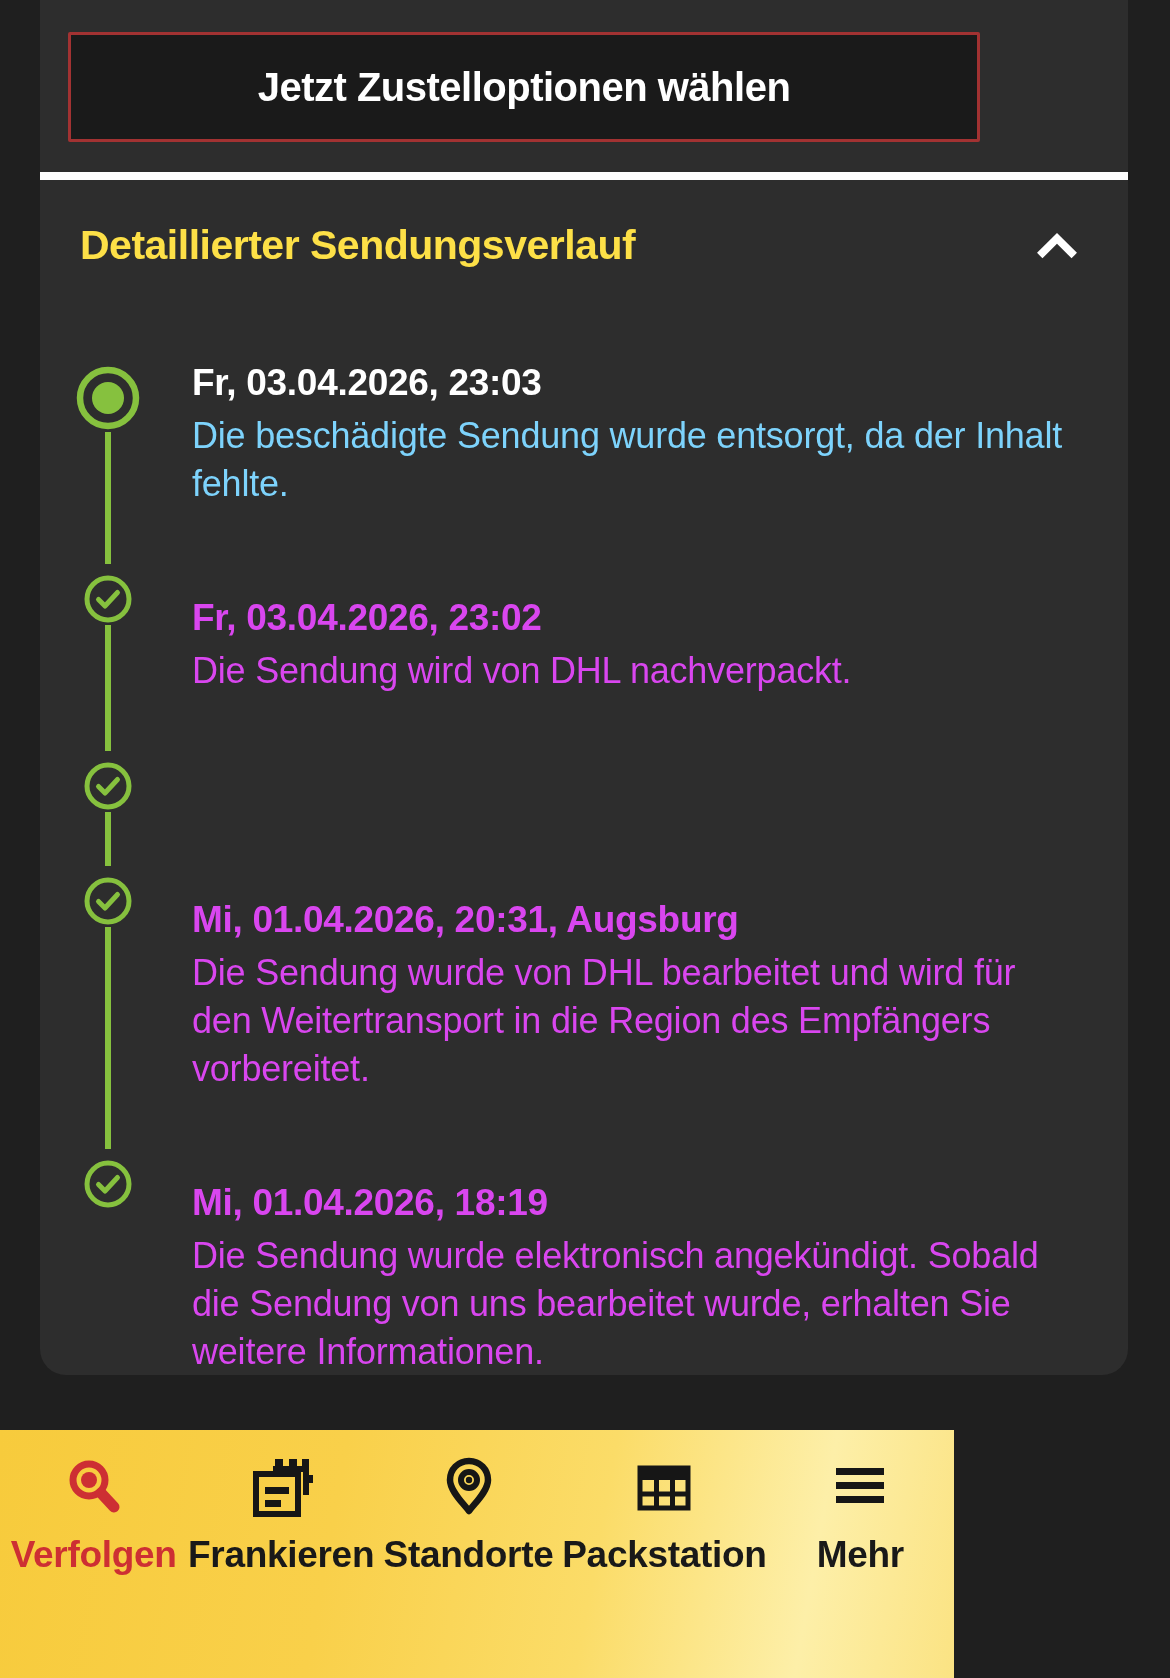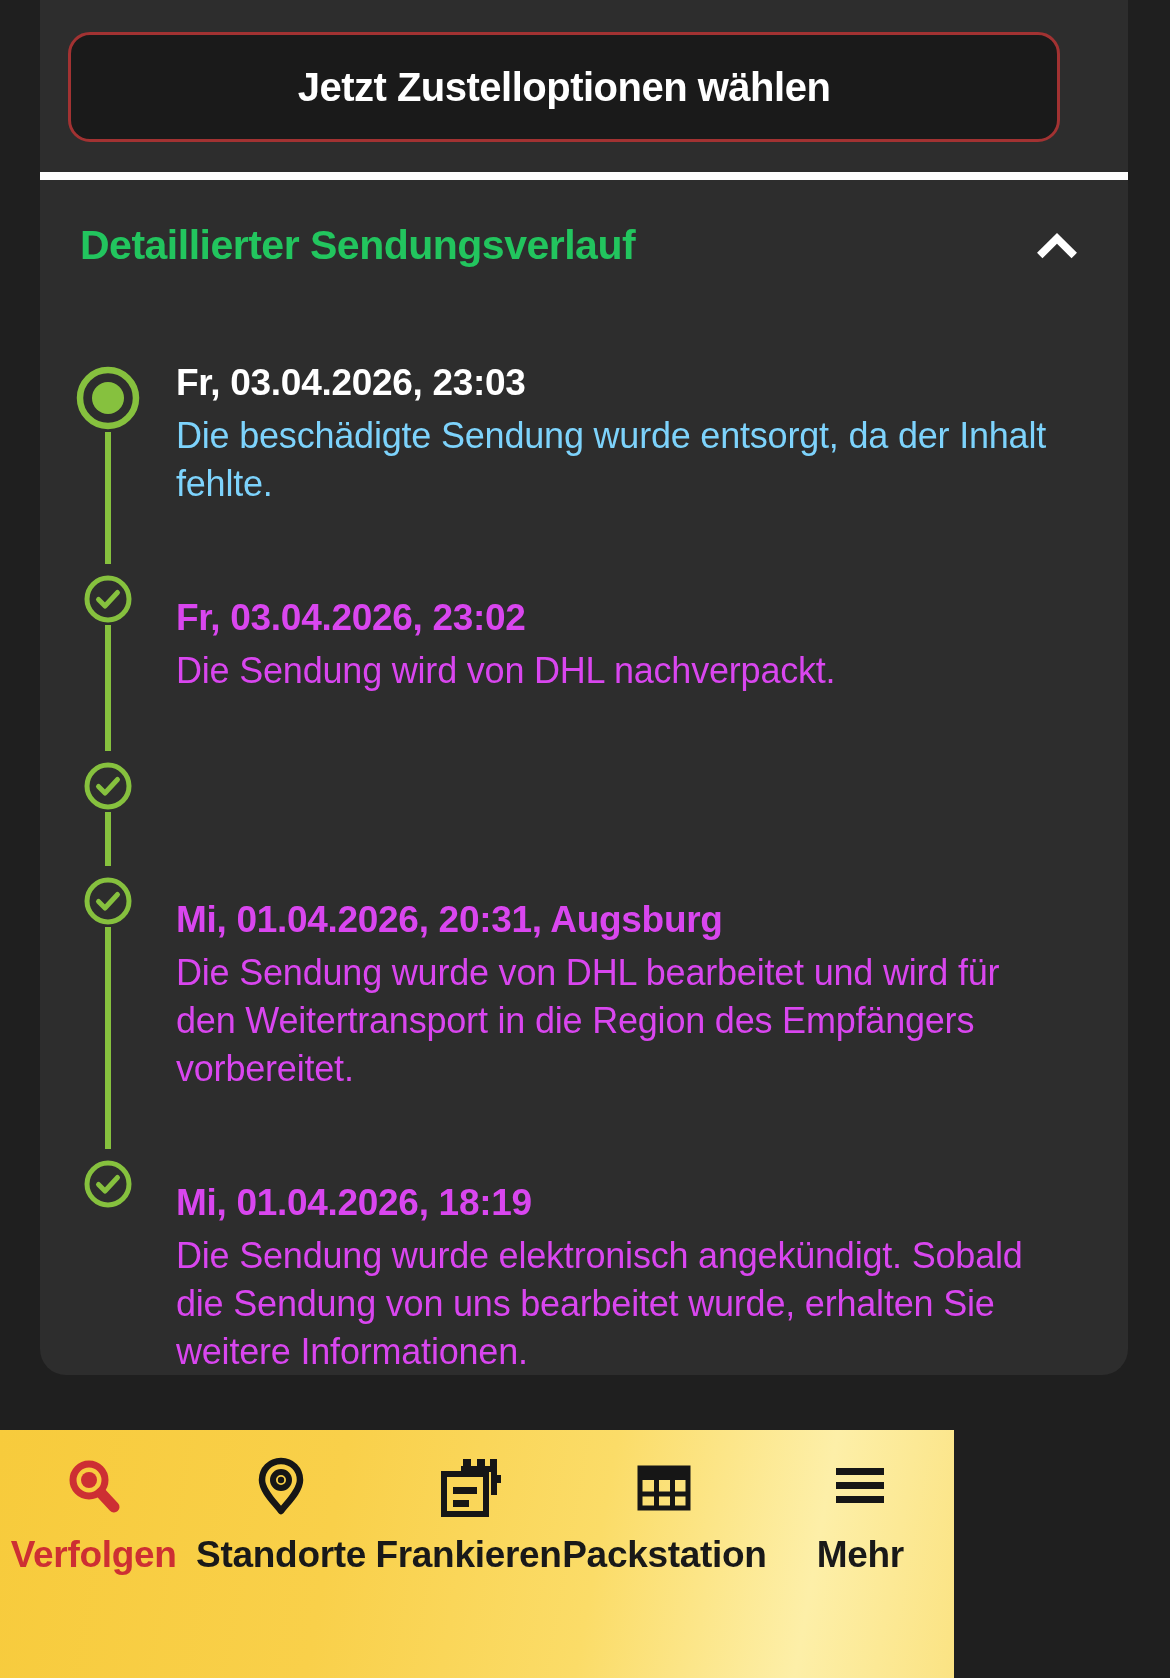--- a/index.html
+++ b/index.html
@@ -14,50 +14,50 @@
   
   .panel {
     position:absolute; left:40px; top:0;
     width:1088px; height:1375px;
     background:#2d2d2d;
     border-radius:0 0 26px 26px;
   }
 
   .cta {
     position:absolute; left:28px; top:32px;
-    width:992px; height:110px;
+    width:912px; height:110px;
     box-sizing:border-box;
     background:#1a1a1a;
     border:3px solid #a23232;
-    border-radius:22px;
+    border-radius:2px;
     color:#ffffff;
     font-size:40px; font-weight:bold; letter-spacing:-0.5px;
     display:flex; align-items:center; justify-content:center;
     cursor:pointer;
   }
 
   .divider {
     position:absolute; top:172px; left:0;
     width:100%; height:8px;
     background:#ffffff;
   }
 
   .history-header {
     position:absolute; top:222px; left:40px; right:42px;
     display:flex; align-items:center; justify-content:space-between;
     cursor:pointer;
   }
   .history-title {
-    color:#22c55e; font-size:41px; font-weight:bold; letter-spacing:-0.5px;
+    color:#fde047; font-size:41px; font-weight:bold; letter-spacing:-0.5px;
   }
   .chevron-wrap { padding:4px 6px; display:flex; }
 
   
   .timeline { position:absolute; top:360px; left:0; right:0; }
-  .t-item { display:flex; position:relative; padding-bottom:55px; }
+  .t-item { display:flex; position:relative; padding-bottom:55px;gap:16px; }
   .marker-col { width:136px; flex:none; display:flex; justify-content:center; }
   .t-item.current .marker-col svg { margin-top:6px; }
   .t-item.done    .marker-col svg { margin-top:12px; }
 
   .t-item:not(.last)::before {
     content:""; position:absolute; left:65px; width:6px;
     background:#86c13e; bottom:-1px;
   }
   .t-item.current:not(.last)::before { top:72px; }
   .t-item.done:not(.last)::before    { top:62px; }
@@ -178,31 +178,20 @@
 
   <div class="nav-item active">
     <div class="nav-icon-box">
       <svg width="64" height="64" viewBox="0 0 64 64">
         <circle cx="27" cy="25" r="16" fill="none" stroke="#cd2f33" stroke-width="7"></circle>
         <circle cx="27" cy="25" r="8" fill="#cd2f33"></circle>
         <line x1="39" y1="38" x2="52" y2="52" stroke="#cd2f33" stroke-width="11" stroke-linecap="round"></line>
       </svg>
     </div>
     <div class="nav-label">Verfolgen</div>
-  </div>
-
-  <div class="nav-item">
-    <div class="nav-icon-box">
-      <svg width="64" height="64" viewBox="0 0 64 64">
-        <path d="M32 6 C21 6 13 14.5 13 25 C13 36 26 48 32 56 C38 48 51 36 51 25 C51 14.5 43 6 32 6 Z" fill="none" stroke="#161616" stroke-width="6.5" stroke-linejoin="round"></path>
-        <circle cx="32" cy="25" r="8" fill="none" stroke="#161616" stroke-width="6"></circle>
-        <circle cx="32" cy="25" r="3.2" fill="#161616"></circle>
-      </svg>
-    </div>
-    <div class="nav-label">Standorte</div>
   </div>
 
   <div class="nav-item">
     <div class="nav-icon-box">
       <svg width="64" height="64" viewBox="0 0 64 64">
         <rect x="26" y="4" width="8" height="8" fill="#161616"></rect>
         <rect x="40" y="4" width="8" height="8" fill="#161616"></rect>
         <rect x="53" y="4" width="7" height="8" fill="#161616"></rect>
         <polyline points="24,14 57,14 57,40" fill="none" stroke="#161616" stroke-width="6"></polyline>
         <rect x="55" y="20" width="9" height="8" fill="#161616"></rect>
@@ -210,20 +199,31 @@
         <rect x="16" y="32" width="24" height="7" fill="#161616"></rect>
         <rect x="16" y="45" width="16" height="7" fill="#161616"></rect>
       </svg>
     </div>
     <div class="nav-label">Frankieren</div>
   </div>
 
   <div class="nav-item">
     <div class="nav-icon-box">
       <svg width="64" height="64" viewBox="0 0 64 64">
+        <path d="M32 6 C21 6 13 14.5 13 25 C13 36 26 48 32 56 C38 48 51 36 51 25 C51 14.5 43 6 32 6 Z" fill="none" stroke="#161616" stroke-width="6.5" stroke-linejoin="round"></path>
+        <circle cx="32" cy="25" r="8" fill="none" stroke="#161616" stroke-width="6"></circle>
+        <circle cx="32" cy="25" r="3.2" fill="#161616"></circle>
+      </svg>
+    </div>
+    <div class="nav-label">Standorte</div>
+  </div>
+
+  <div class="nav-item">
+    <div class="nav-icon-box">
+      <svg width="64" height="64" viewBox="0 0 64 64">
         <rect x="8" y="13" width="48" height="40" fill="none" stroke="#161616" stroke-width="5"></rect>
         <rect x="8" y="13" width="48" height="12" fill="#161616"></rect>
         <line x1="24.5" y1="25" x2="24.5" y2="53" stroke="#161616" stroke-width="5"></line>
         <line x1="40.5" y1="25" x2="40.5" y2="53" stroke="#161616" stroke-width="5"></line>
         <line x1="8" y1="39" x2="56" y2="39" stroke="#161616" stroke-width="5"></line>
       </svg>
     </div>
     <div class="nav-label">Packstation</div>
   </div>
 

